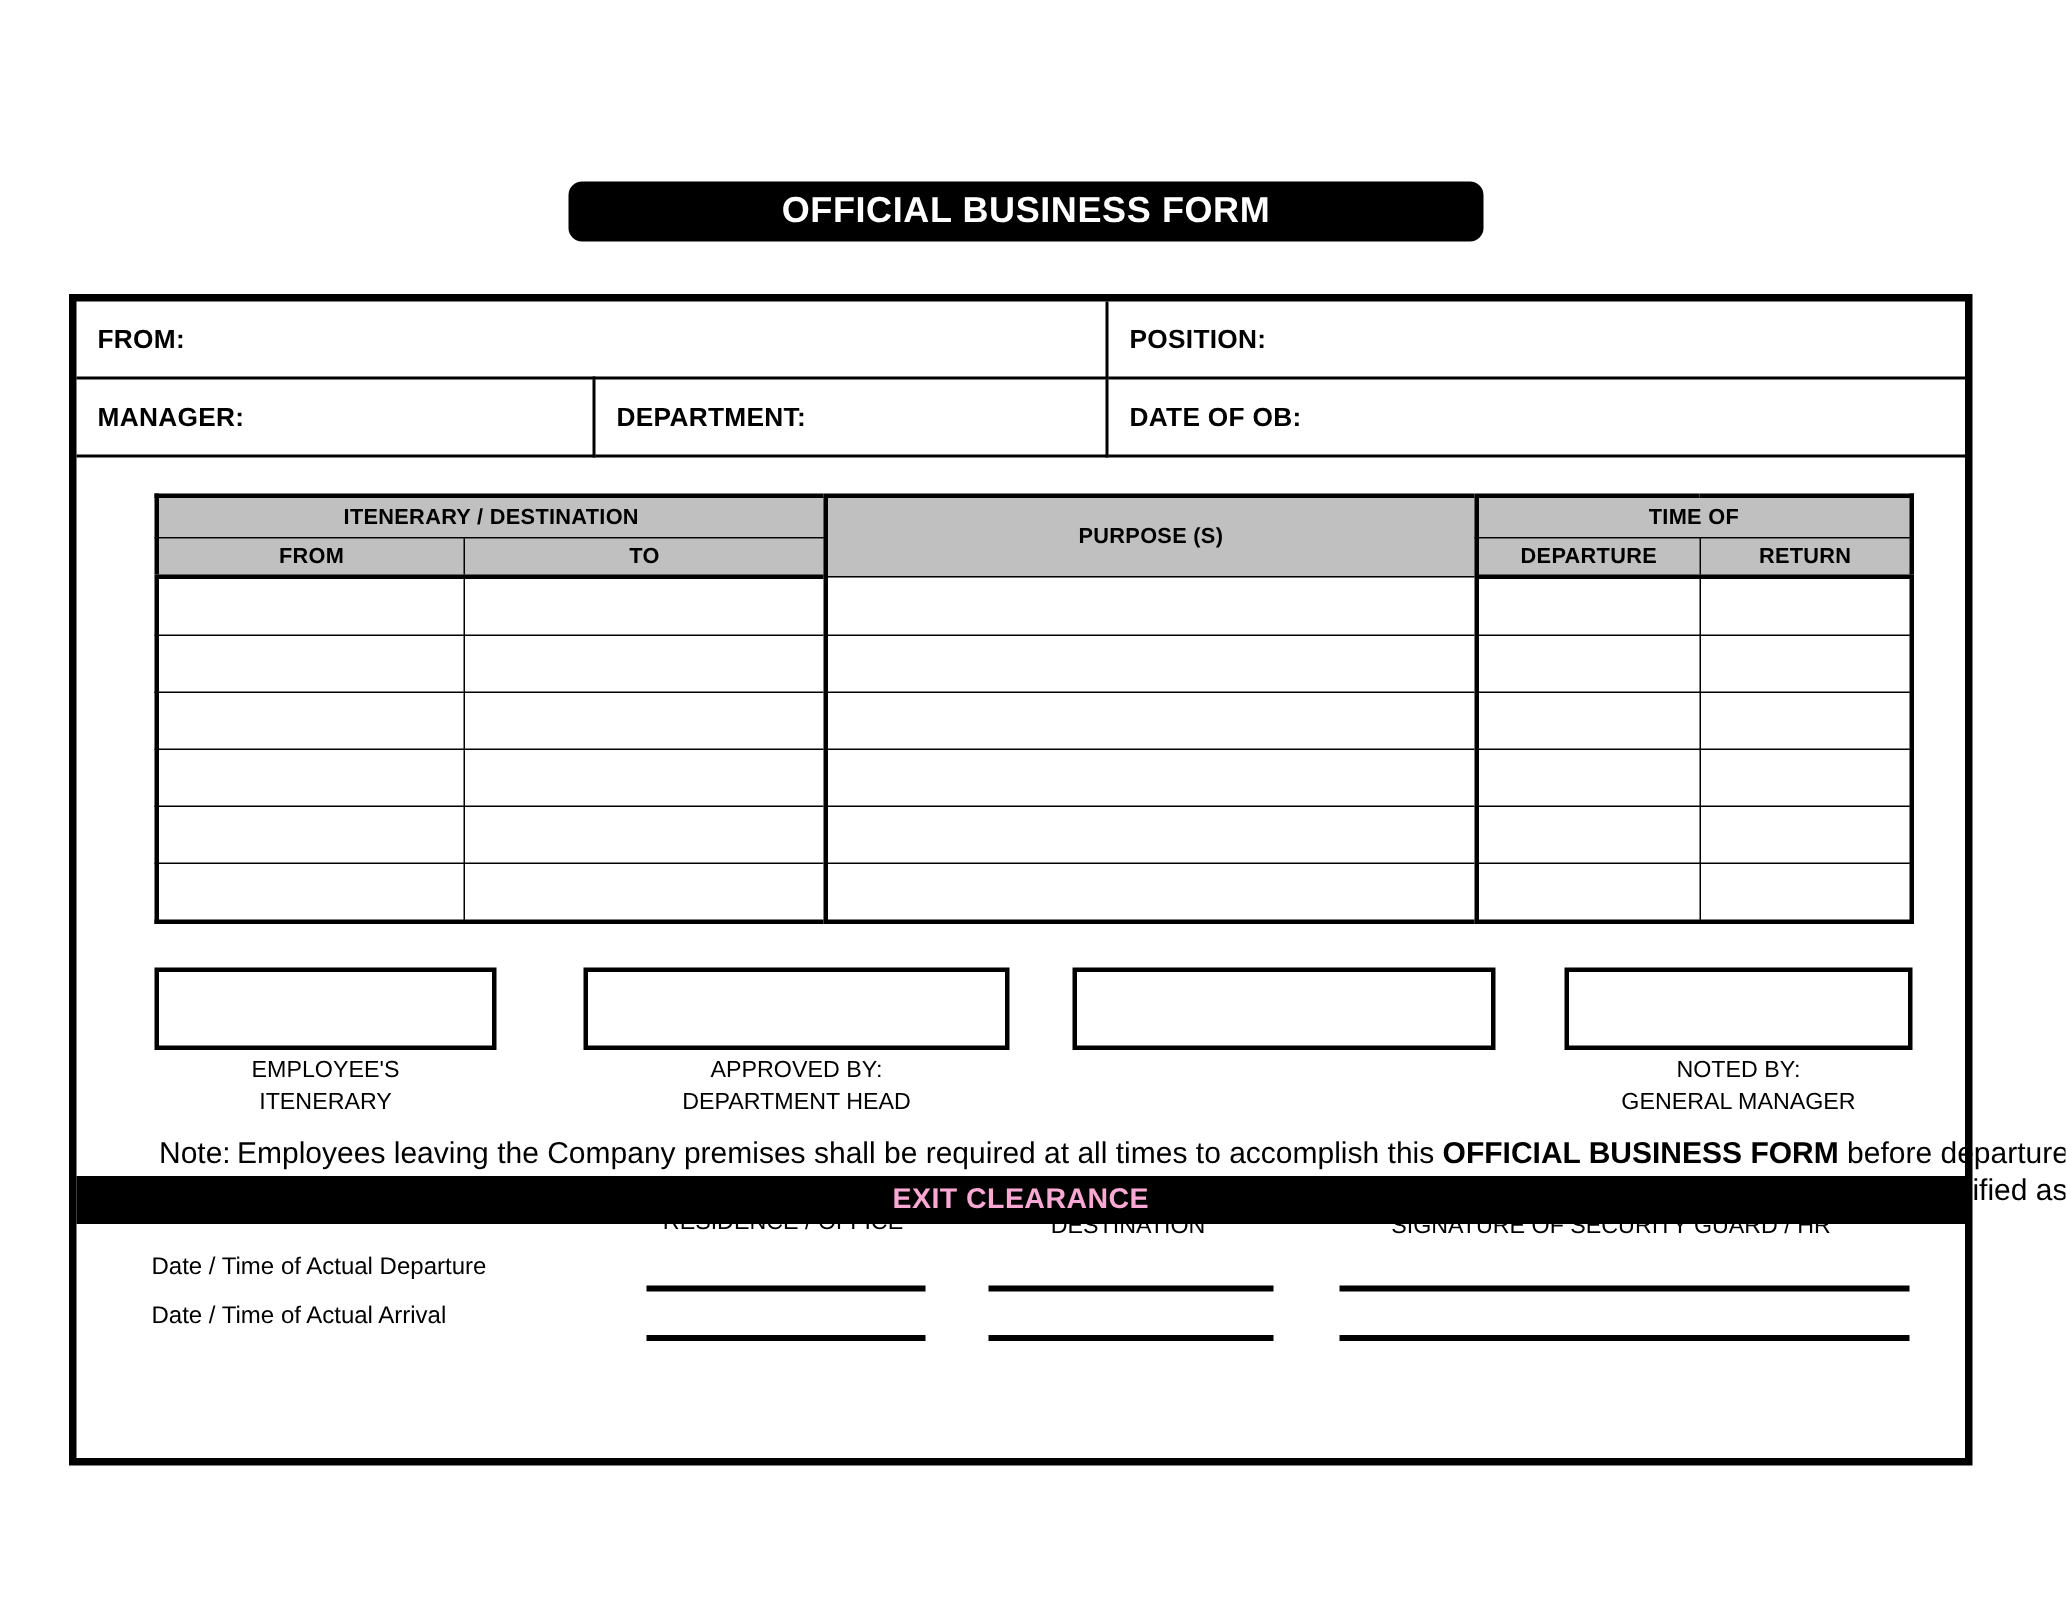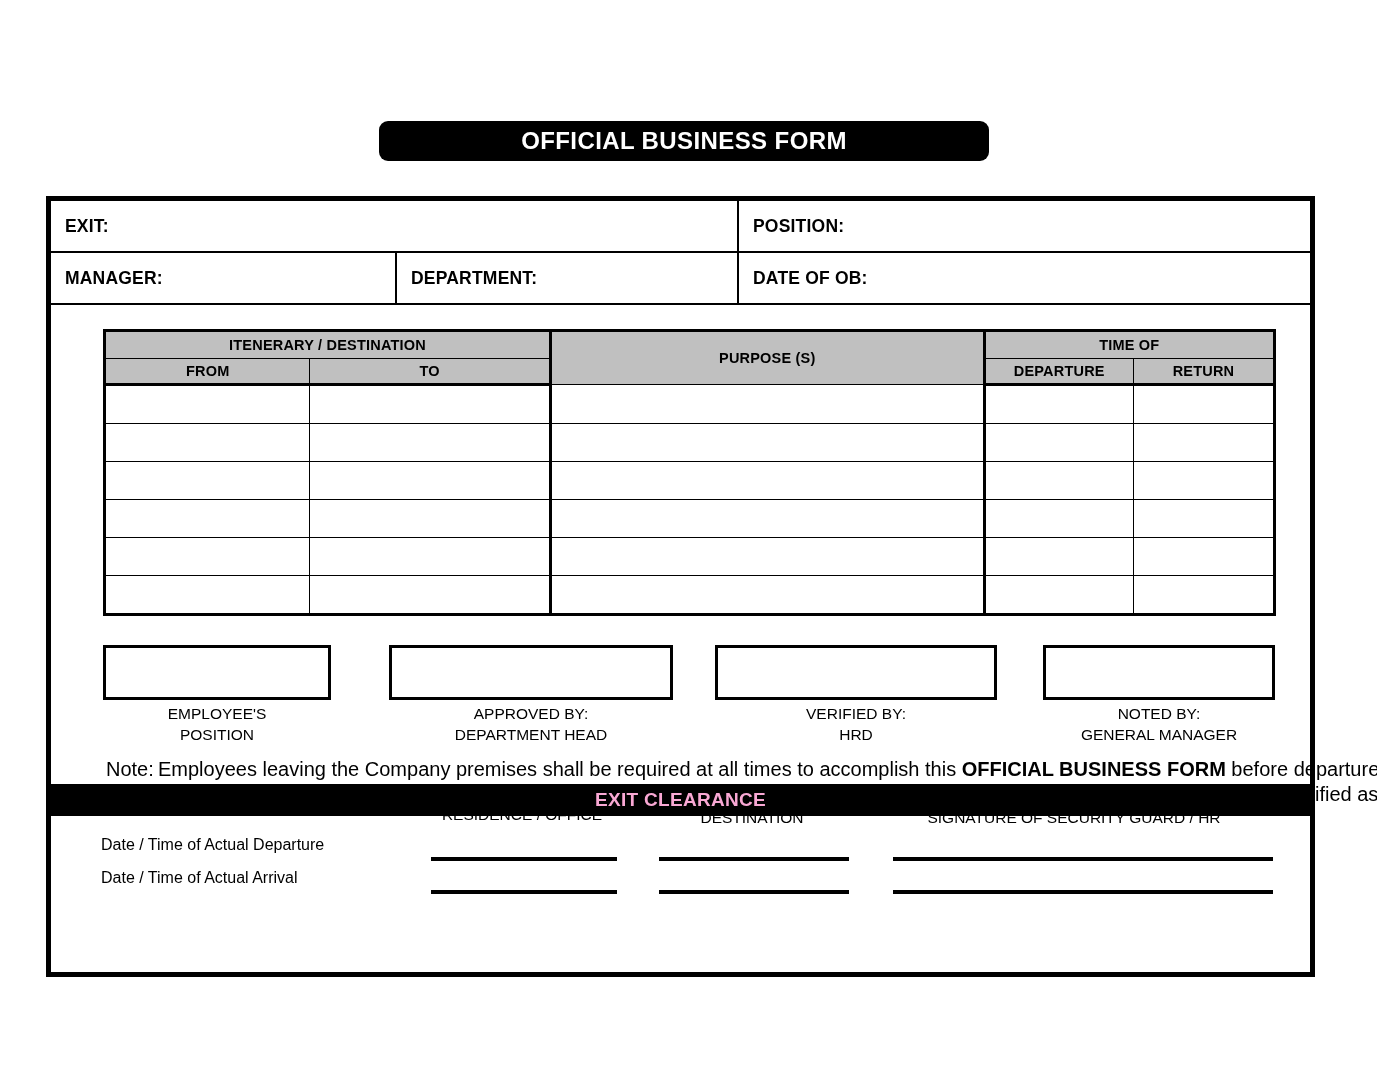--- a/index.html
+++ b/index.html
@@ -216,21 +216,21 @@
   <div class="title-banner">
     <span class="title-text">OFFICIAL BUSINESS FORM</span>
   </div>
 
   <div class="frame">
 
     <table class="id-table">
       <tbody>
           <tr>
         <td class="first-col" colspan="2" style="width:672px;">
-          <span>EXIT:</span>
+          <span>FROM:</span>
         </td>
         <td class="last-col">
           <span>POSITION:</span>
         </td>
       </tr>
       <tr>
         <td class="first-col" style="width:330px;">
           <span>MANAGER:</span>
         </td>
         <td style="width:326px;">
@@ -313,41 +313,37 @@
     </div>
 
     <div class="sig-row">
 
       <div class="sig-cell" style="left:0px;  width:228px;">
         <div class="sig-box">
           <span></span>
         </div>
         <div class="sig-label">
           <div>EMPLOYEE'S</div>
-          <div>POSITION</div>
+          <div>ITENERARY</div>
         </div>
       </div>
 
       <div class="sig-cell" style="left:286px; width:284px;">
         <div class="sig-box">
           <span></span>
         </div>
         <div class="sig-label">
           <div>APPROVED BY:</div>
           <div>DEPARTMENT HEAD</div>
         </div>
       </div>
 
       <div class="sig-cell" style="left:612px; width:282px;">
         <div class="sig-box">
           <span></span>
-        </div>
-        <div class="sig-label">
-          <div>VERIFIED BY:</div>
-          <div>HRD</div>
         </div>
       </div>
 
       <div class="sig-cell" style="left:940px; width:232px;">
         <div class="sig-box">
           <span></span>
         </div>
         <div class="sig-label">
           <div>NOTED BY:</div>
           <div>GENERAL MANAGER</div>

